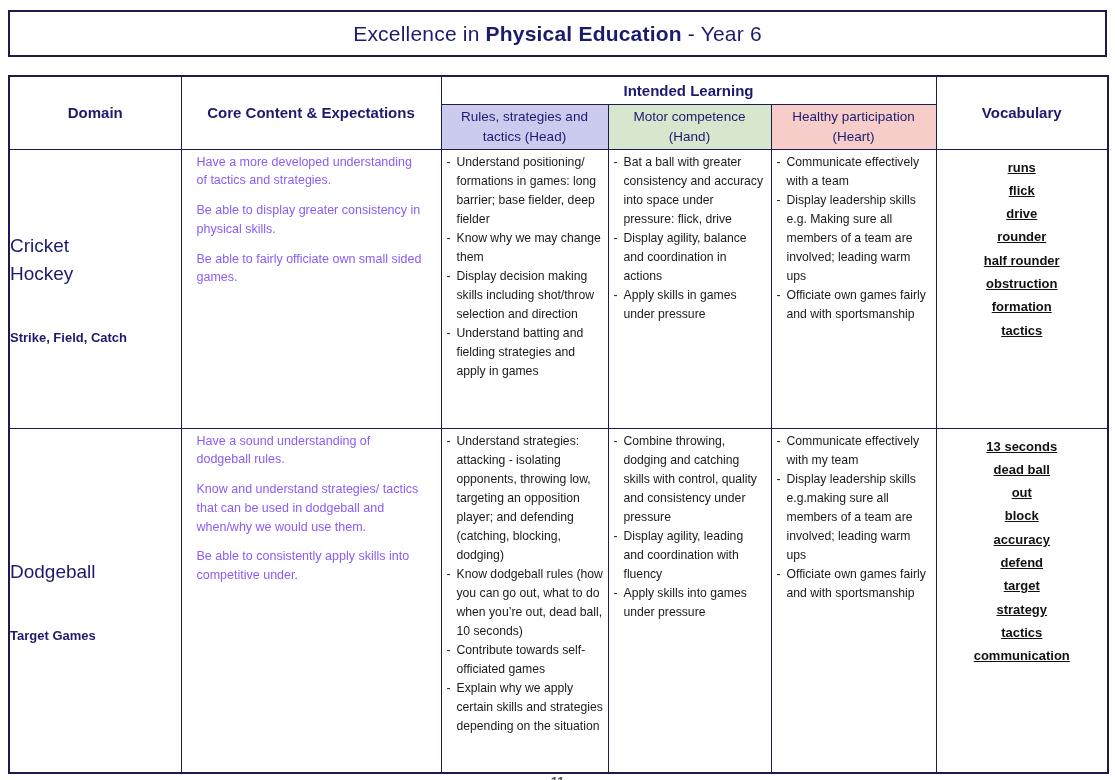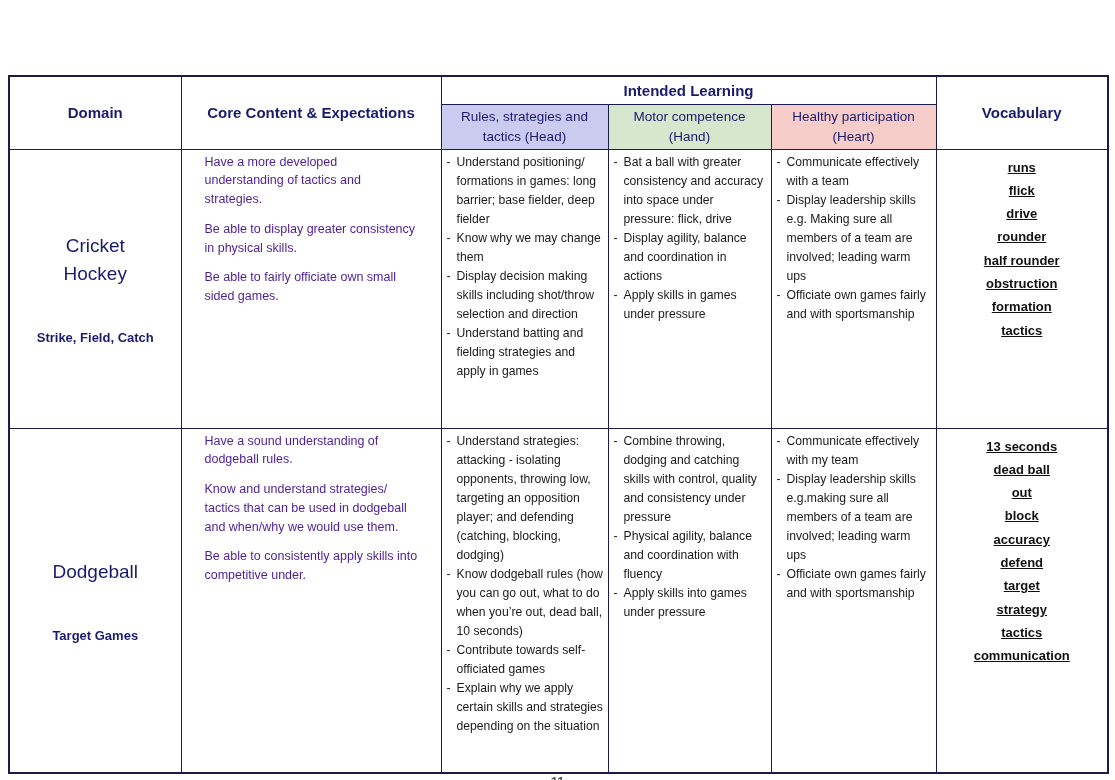--- a/index.html
+++ b/index.html
@@ -18,43 +18,48 @@
   .hdr{color:#1b1b6e;font-weight:bold;font-size:15px;text-align:center;vertical-align:middle !important;}
   .row-ilearn{height:28px;}
   .row-sub{height:45px;padding-left:24px;}
   .ilearn-cell{vertical-align:middle !important;}
   .sub-hdr{color:#1b1b6e;font-weight:normal;font-size:13.5px;text-align:center;
     vertical-align:middle !important;line-height:1.45;padding:1px 4px !important;}
 
   .row-1{height:279px;}
   .row-2{height:345px;}
 
-  .domain-cell{vertical-align:middle !important;text-align:center;color:#1b1b6e;}
+  .domain-cell{vertical-align:middle !important;color:#1b1b6e;}
   .domain-main{font-size:19px;line-height:1.45;}
   .domain-sub{font-size:13px;font-weight:bold;margin-top:42px;}
 
-  .core-cell{padding:3px 23px !important;color:#4c1d95;font-size:12.5px;line-height:1.5;}
+  .core-cell{padding:3px 15px !important;color:#8b5cf6;font-size:12.5px;line-height:1.5;}
   .core-para{margin:0 0 11px 0;}
 
   .bullet-cell{padding:3px 4px 3px 5px !important;color:#1a1a1a;font-size:12.2px;line-height:1.56;}
   .bullet{display:flex;align-items:flex-start;}
   .bullet .dash{flex:0 0 10px;}
   .bullet .btxt{flex:1 1 auto;}
 
   .vocab-cell{padding-top:6px !important;color:#111;font-size:13px;font-weight:bold;
     text-align:center;line-height:23.3px;text-decoration:underline;}
 
   .page-number{position:absolute;left:50%;transform:translateX(-50%);top:774px;
     color:#555;font-size:13px;font-weight:bold;}
 </style>
 </head>
 <body>
 
 <div class="page">
 
+  <div class="title-box">
+    <span>Excellence in </span>
+    <span class="bold">Physical Education</span>
+    <span> - Year 6</span>
+  </div>
 
   <table class="grid">
     <colgroup>
       <col style="width:172px">
         <col style="width:260px">
         <col style="width:167px">
       <col style="width:163px">
         <col style="width:165px">
         <col style="width:172px">
     </colgroup>
@@ -172,21 +177,21 @@
               <span class="btxt">Explain why we apply certain skills and strategies depending on the situation</span>
             </div>
           </td>
         <td class="bullet-cell">
             <div class="bullet">
               <span class="dash">-</span>
               <span class="btxt">Combine throwing, dodging and catching skills with control, quality and consistency under pressure</span>
             </div>
             <div class="bullet">
               <span class="dash">-</span>
-              <span class="btxt">Physical agility, balance and coordination with fluency</span>
+              <span class="btxt">Display agility, leading and coordination with fluency</span>
             </div>
             <div class="bullet">
               <span class="dash">-</span>
               <span class="btxt">Apply skills into games under pressure</span>
             </div>
           </td>
         <td class="bullet-cell">
             <div class="bullet">
               <span class="dash">-</span>
               <span class="btxt">Communicate effectively with my team</span>

